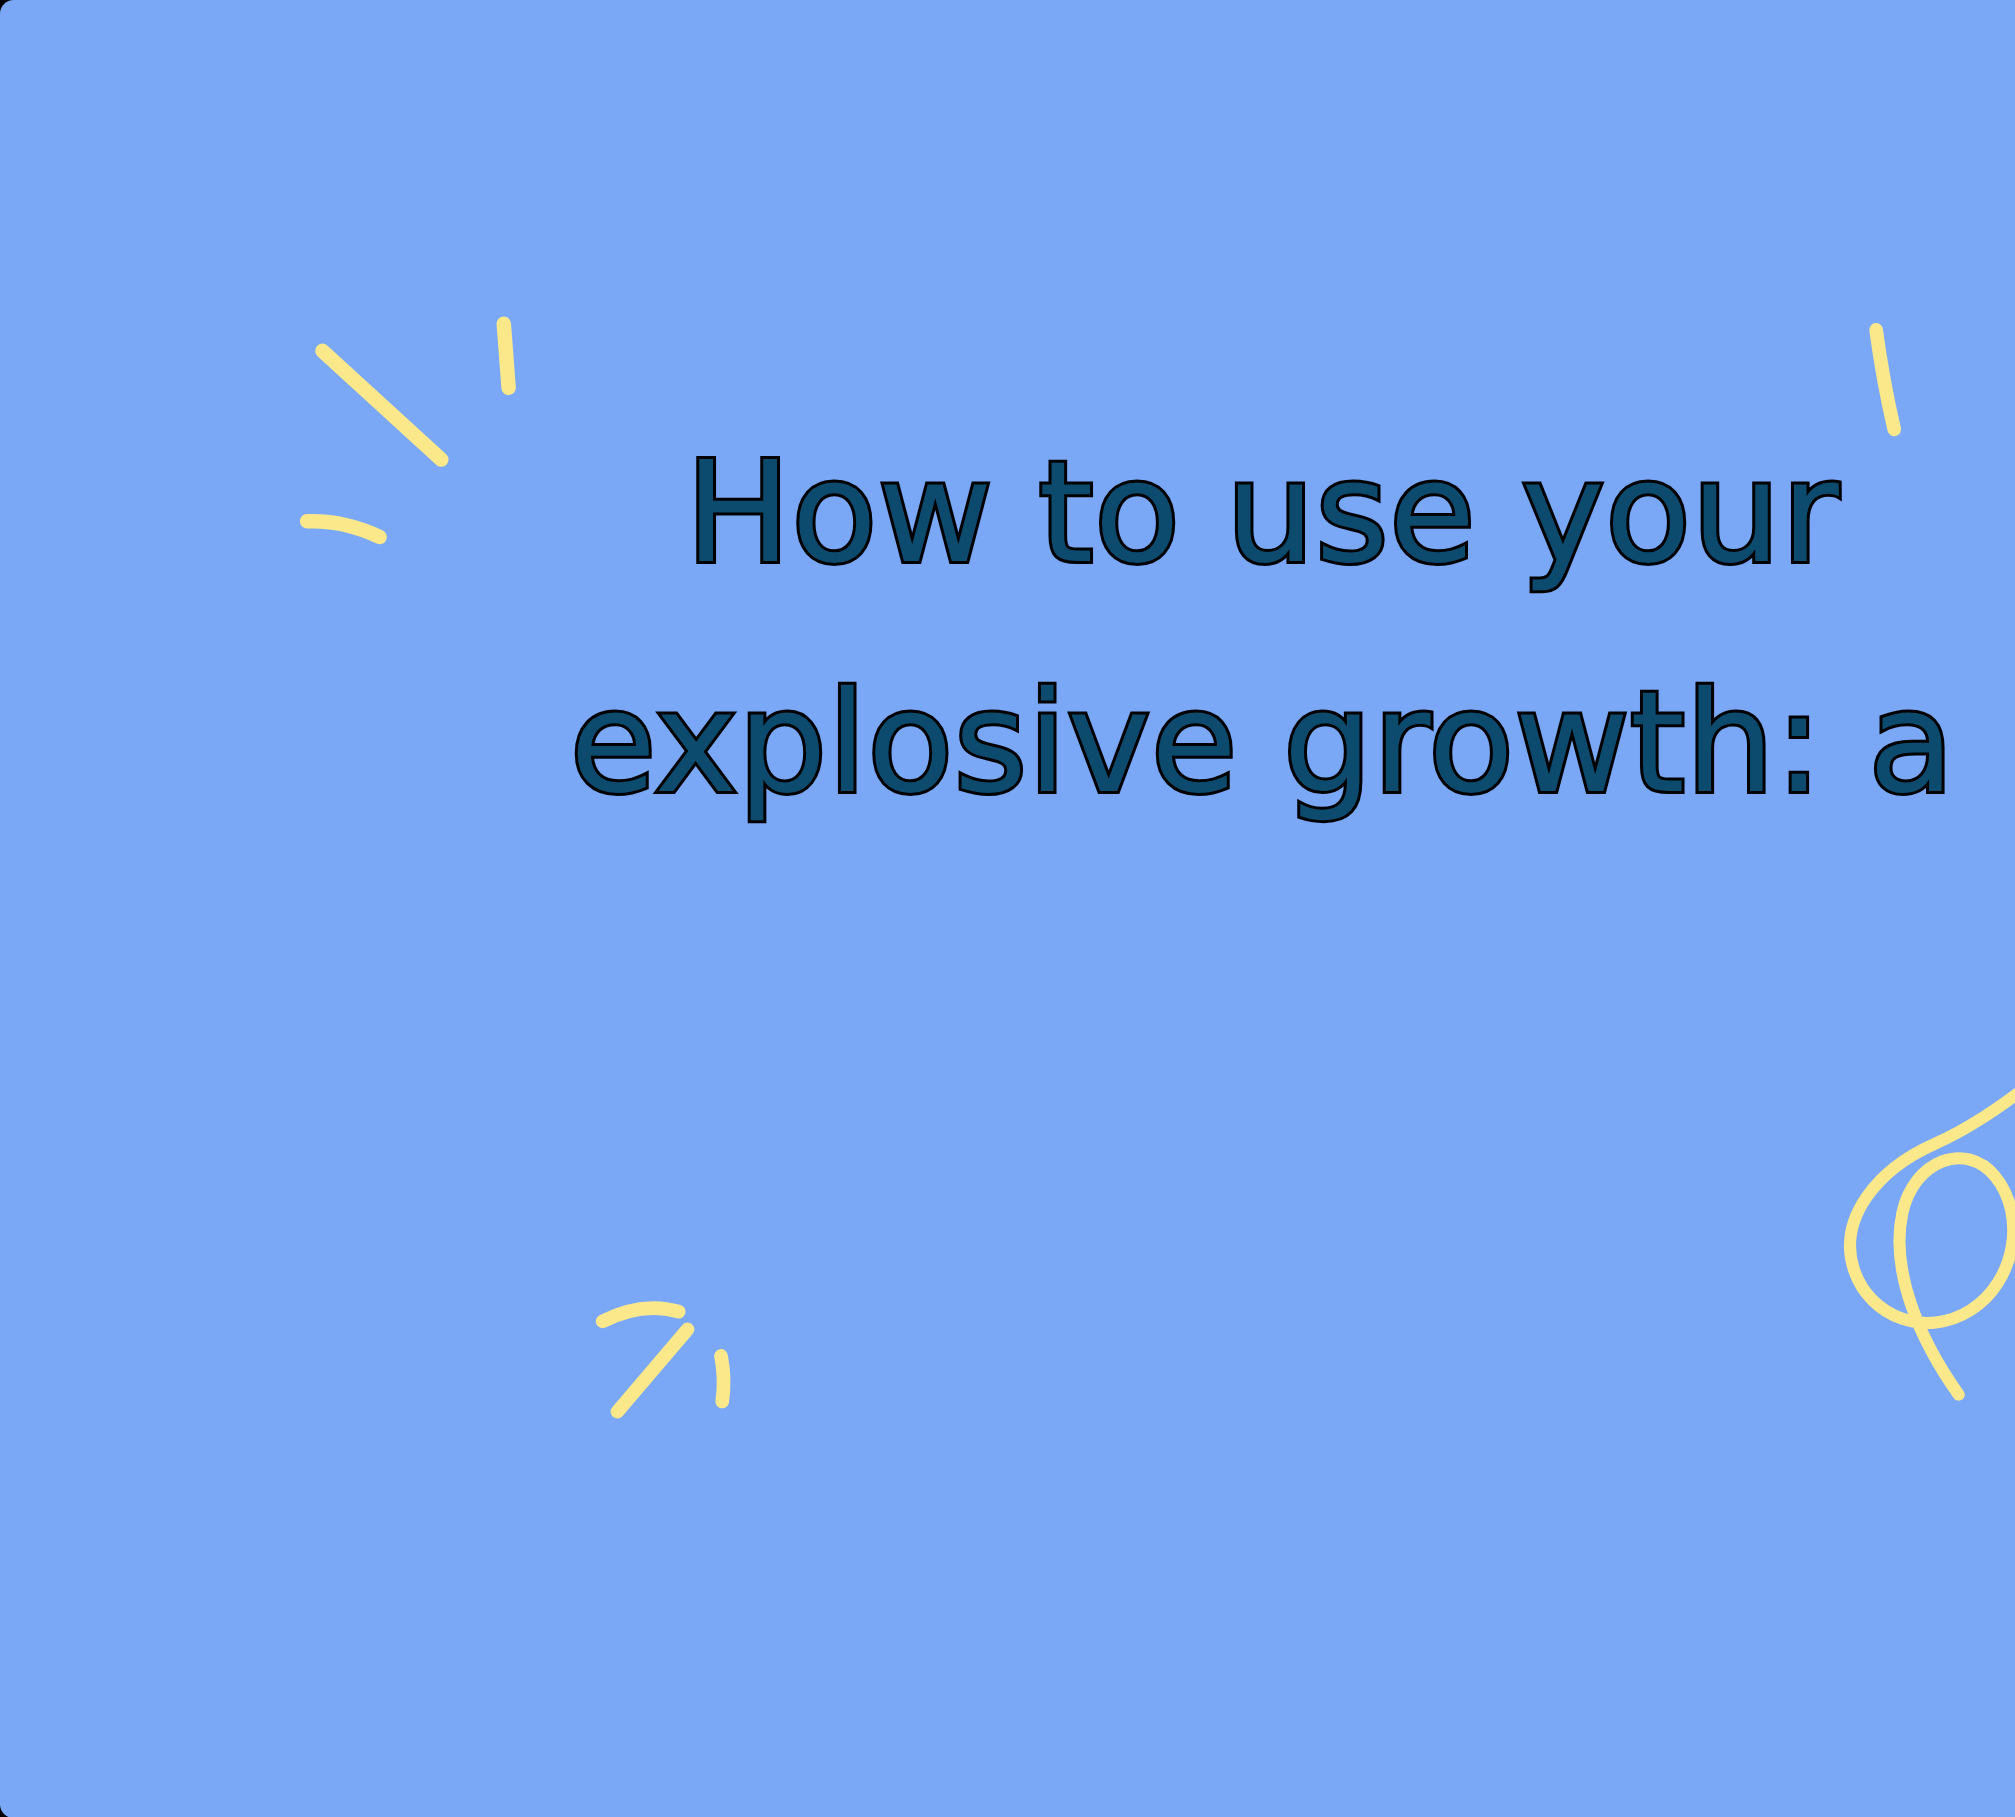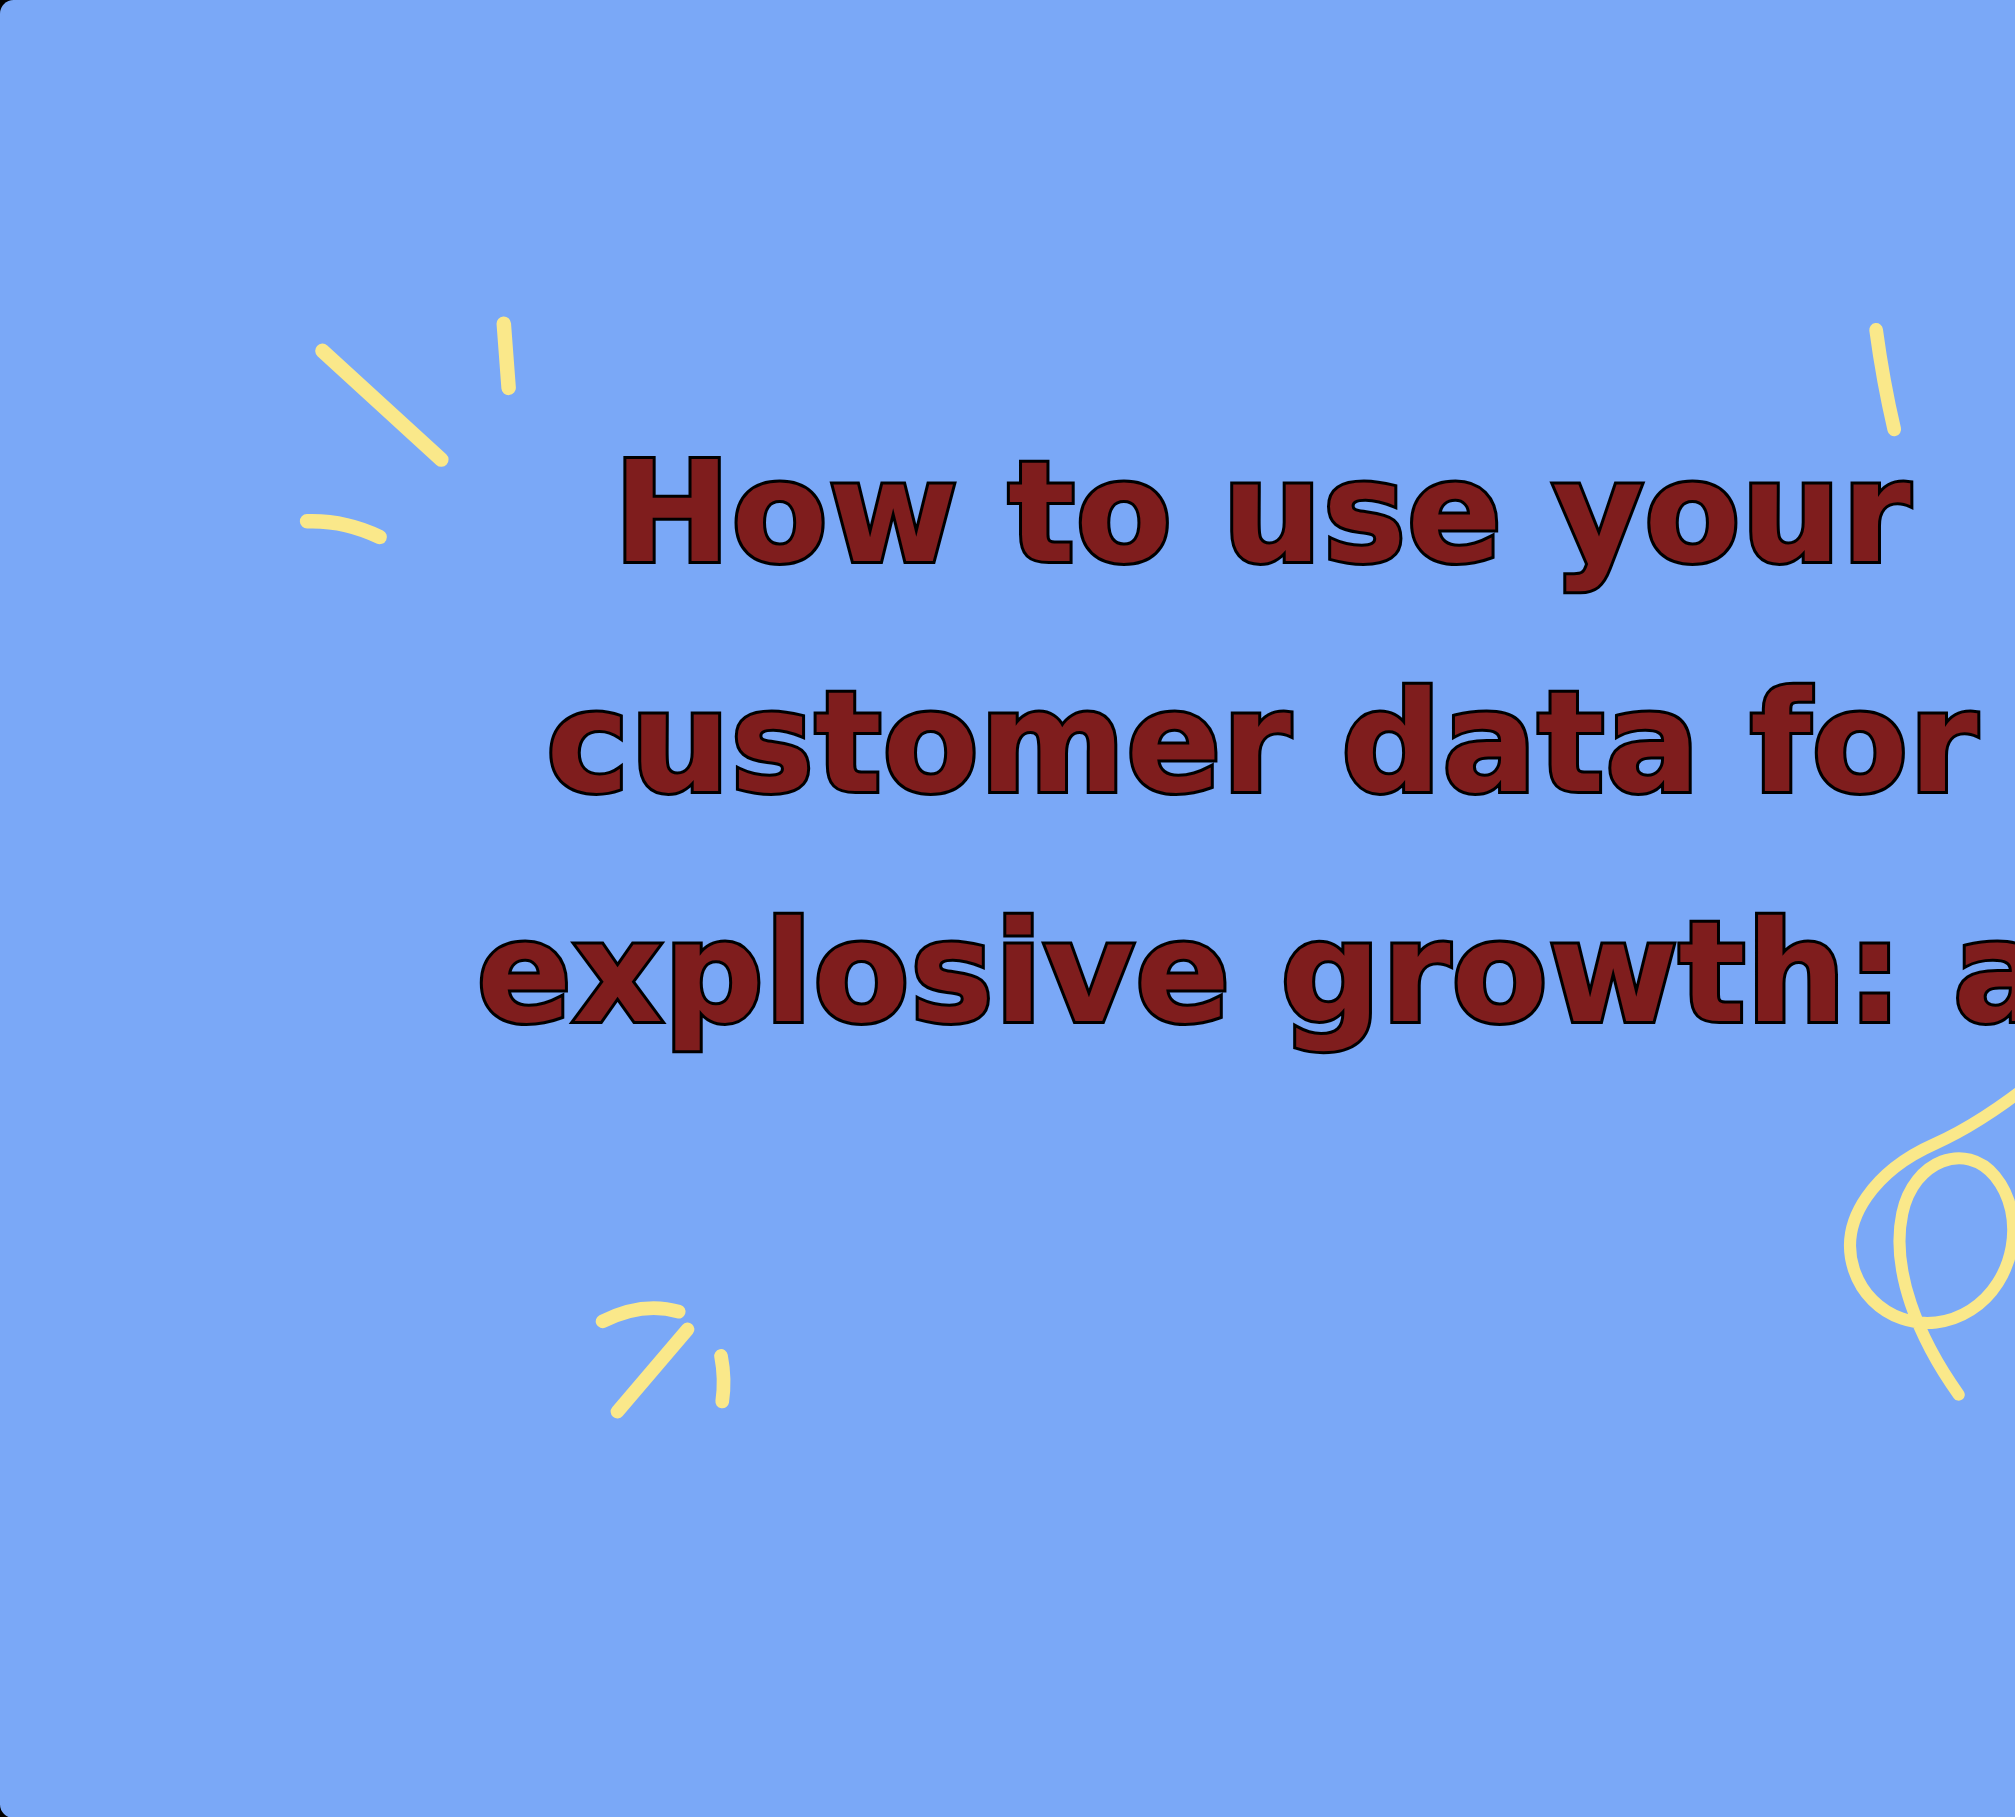--- a/index.html
+++ b/index.html
@@ -42,25 +42,25 @@
     display: flex;
     flex-direction: column;
     align-items: center;
     justify-content: flex-start;
     padding-top: 399px;
     box-sizing: border-box;
   }
 
   .headline-line {
     font-family: "DejaVu Sans", sans-serif;
-    font-weight: 700;
+    font-weight: 400;
     font-size: 140px;
     line-height: 230px;
     letter-spacing: 0.8px;
-    color: #7f1d1d;
+    color: #0c4a6e;
     white-space: nowrap;
     text-align: center;
     -webkit-text-stroke: 6px #000000;
     paint-order: stroke fill;
     text-rendering: geometricPrecision;
   }
 </style>
 </head>
 <body>
 
@@ -94,18 +94,17 @@
                C 4780 3320 4640 3270 4600 3150
                C 4558 3022 4660 2900 4800 2838
                C 5030 2736 5330 2450 5640 2070"></path>
       <path d="M 5290 2090 C 5400 2075 5530 2068 5648 2064"></path>
       <path d="M 5652 2068 C 5560 2175 5470 2310 5432 2434"></path>
     </g>
   </svg>
 
   <div id="headline-block">
     <div class="headline-line">How to use your</div>
-    <div class="headline-line">customer data for</div>
     <div class="headline-line">explosive growth: a</div>
   </div>
 
 </div>
 
 
 </body></html>

